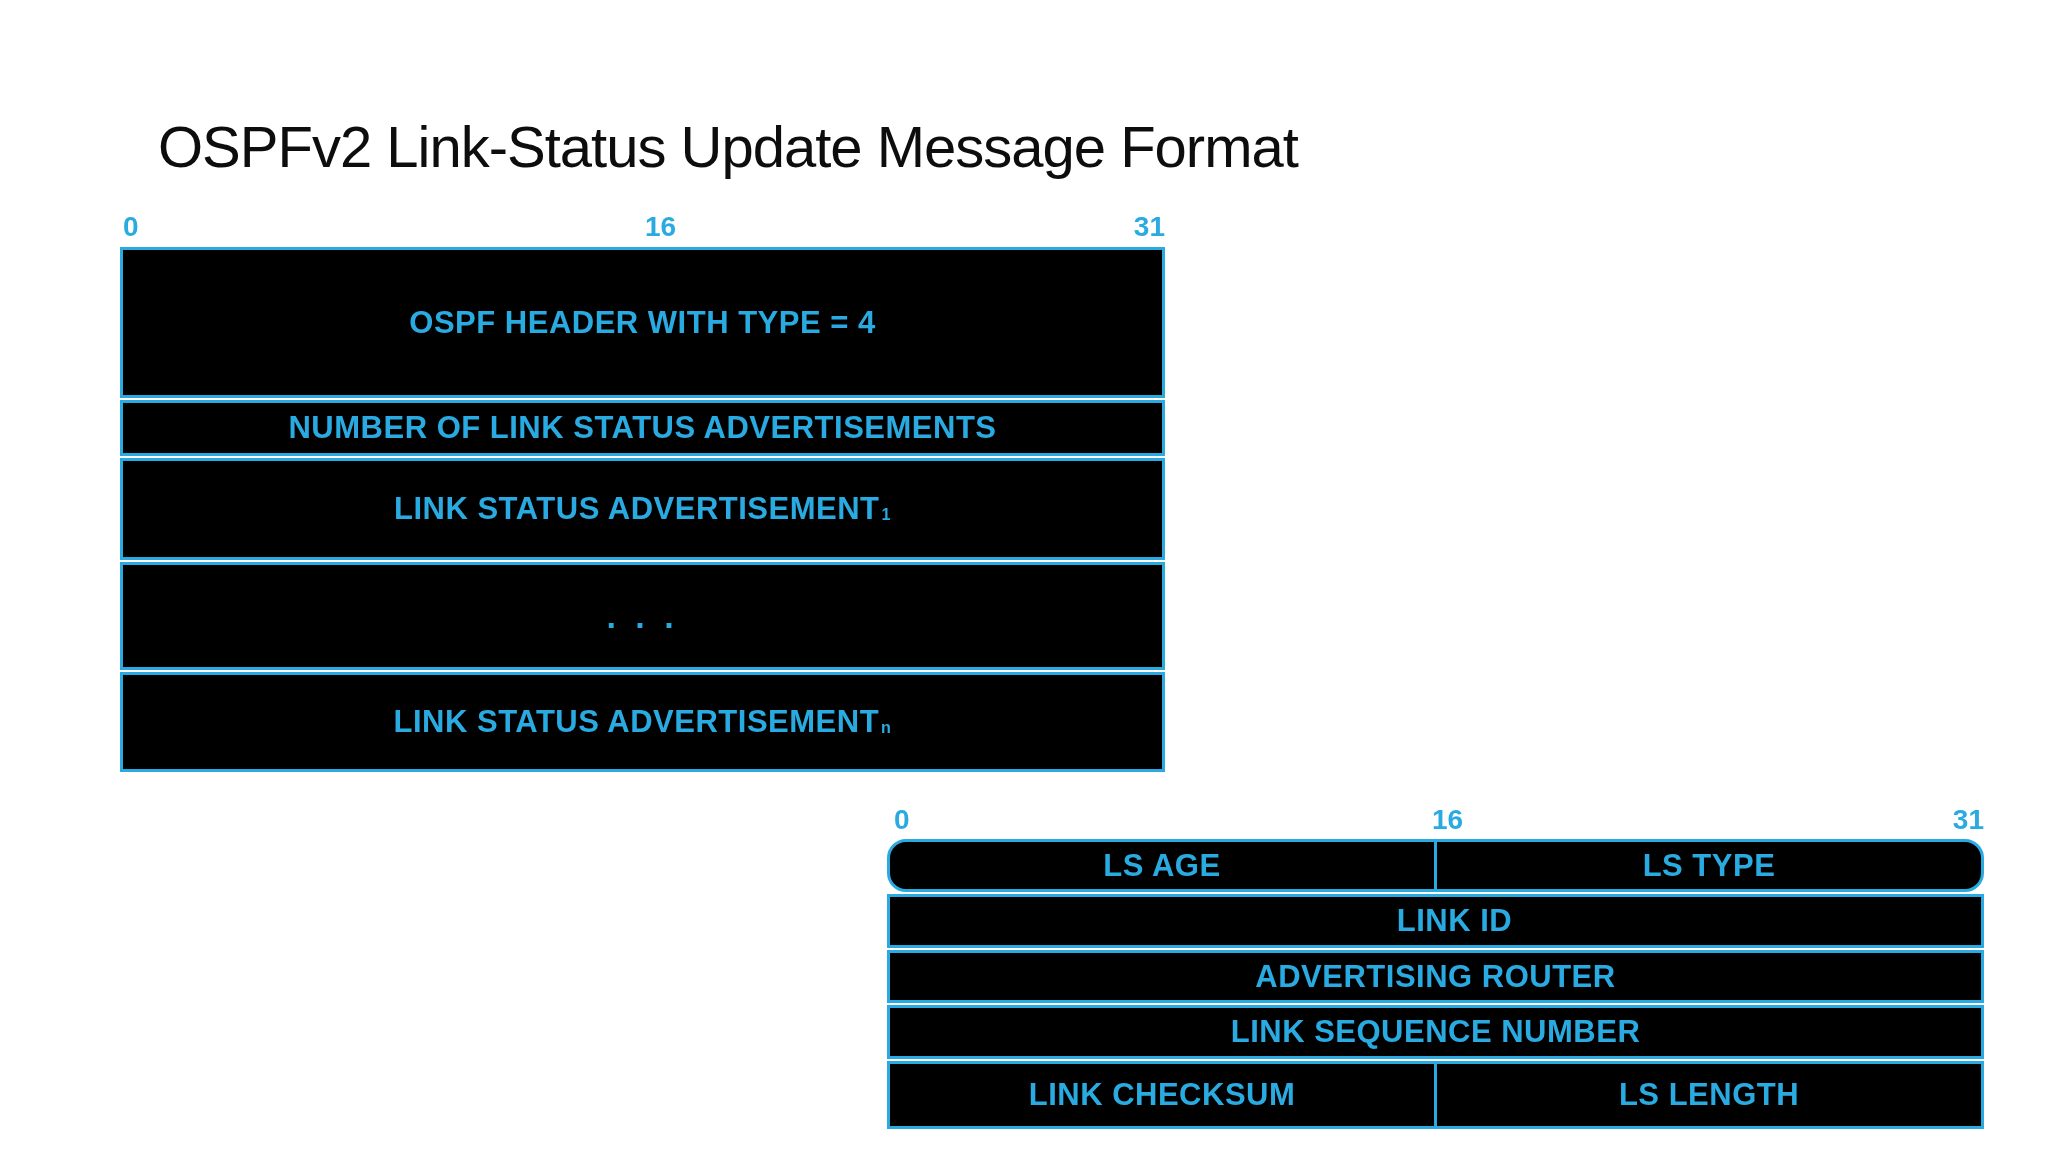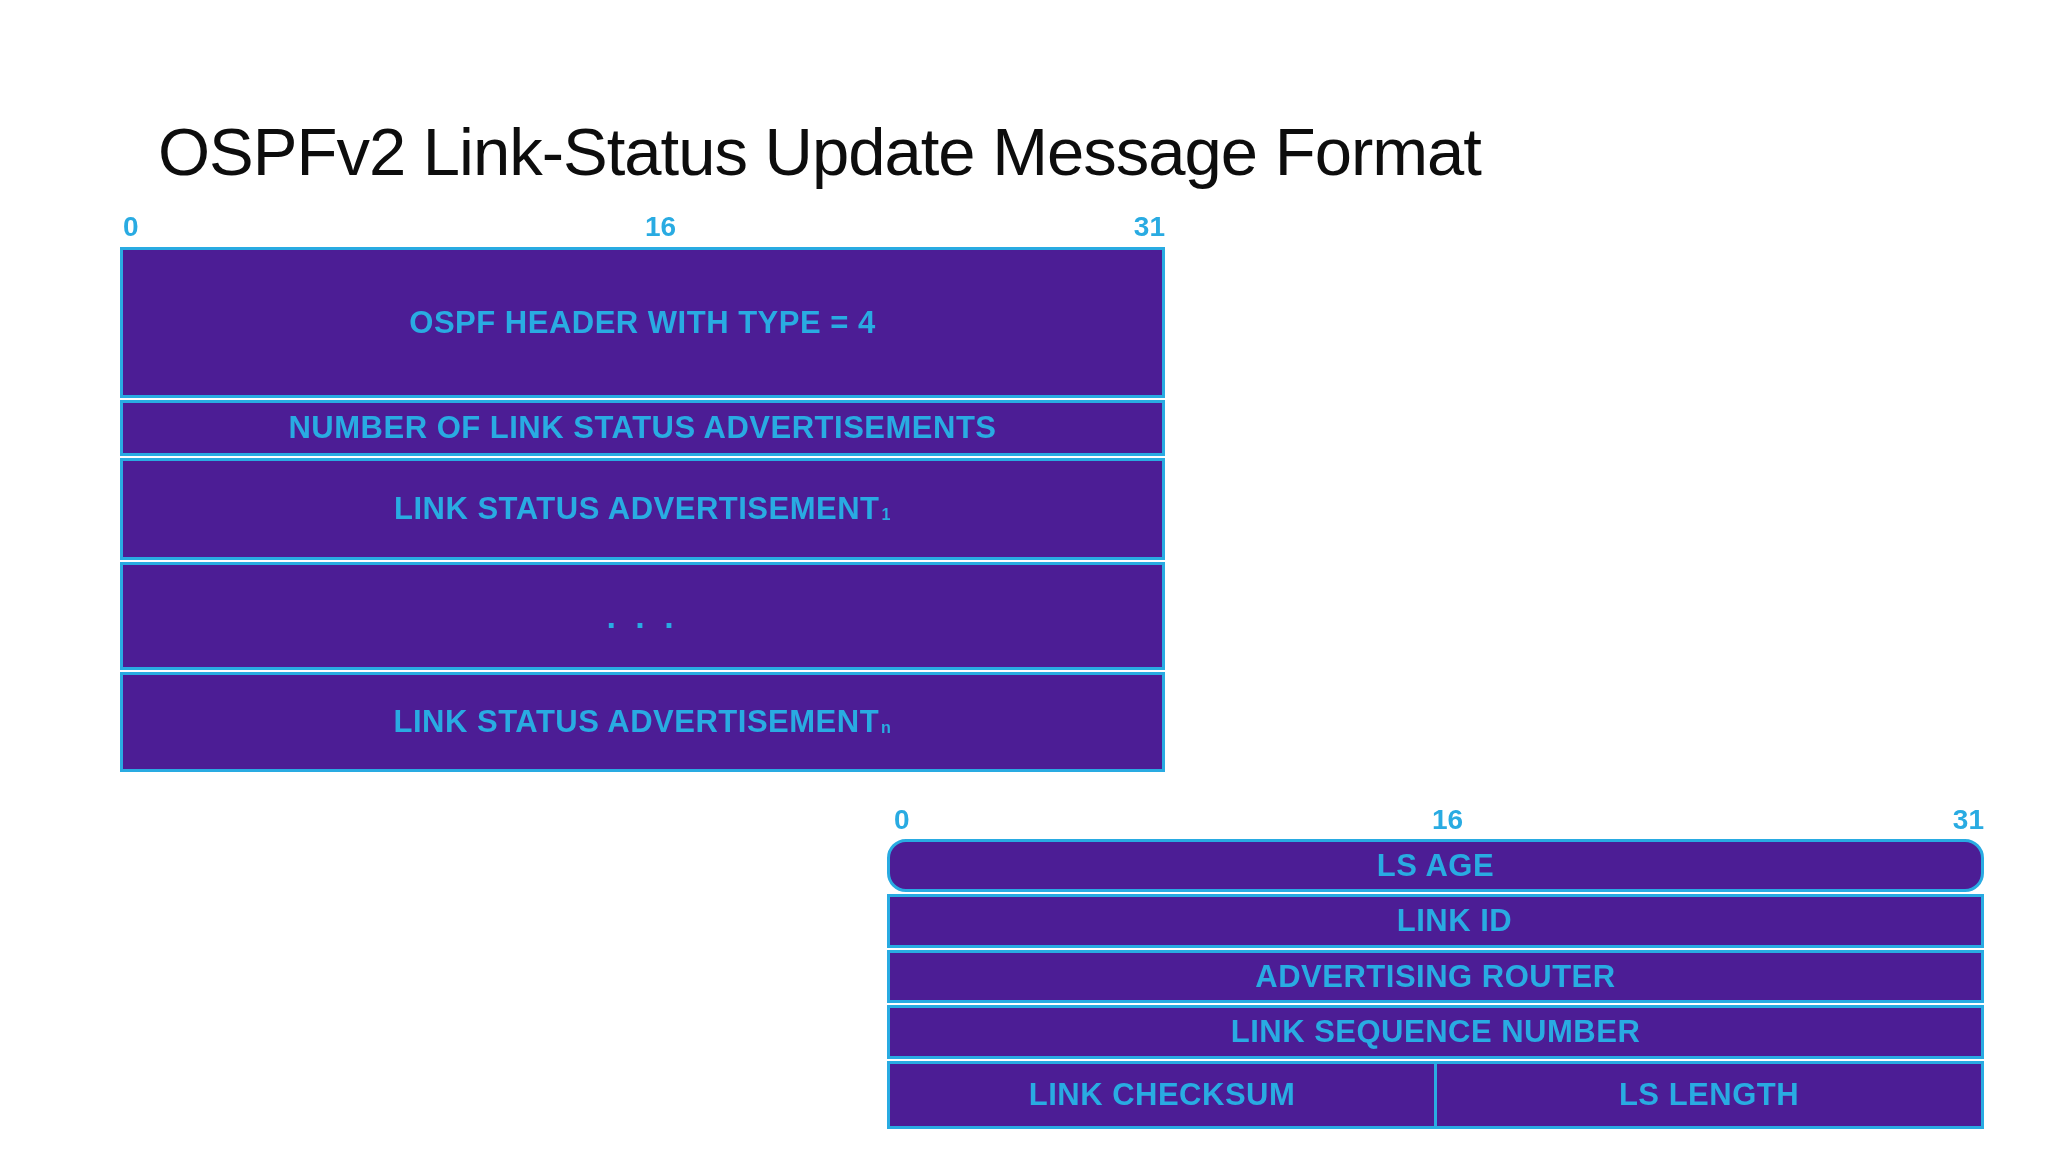--- a/index.html
+++ b/index.html
@@ -16,21 +16,21 @@
     font-family: "Liberation Sans", sans-serif;
   }
 
   
   .slide-title {
     position: absolute;
     left: 158px;
     top: 118px;
     width: 1760px;
     font-family: "Liberation Sans", sans-serif;
-    font-size: 67px;
+    font-size: 58px;
     font-weight: 300;
     letter-spacing: -1px;
     color: #0d0d0d;
     white-space: nowrap;
     line-height: 1.0;
   }
 
   
   .diagram {
     position: absolute;
@@ -52,21 +52,21 @@
     position: absolute;
     left: 0;
     right: 0;
     display: flex;
     flex-direction: column;
     gap: 2px;
   }
   .field-row {
     box-sizing: border-box;
     border: 3px solid #29ABE2;
-    background: #4c1d95;
+    background: #000000;
     display: flex;
     align-items: center;
     justify-content: center;
     font-weight: bold;
     font-size: 31px;
     color: #29ABE2;
     letter-spacing: 0.5px;
     white-space: nowrap;
   }
   .field-row .cell {
@@ -164,20 +164,21 @@
 
     <div class="bit-ruler">
       <span class="bit-left">0</span>
       <span class="bit-mid">16</span>
       <span class="bit-right">31</span>
     </div>
 
     <div class="rows">
       <div id="lsa-row-1" class="field-row">
         <span class="cell">LS AGE</span>
+        <span class="cell">LS TYPE</span>
       </div>
       <div id="lsa-row-2" class="field-row">
         <span>LINK ID</span>
       </div>
       <div id="lsa-row-3" class="field-row">
         <span>ADVERTISING ROUTER</span>
       </div>
       <div id="lsa-row-4" class="field-row">
         <span>LINK SEQUENCE NUMBER</span>
       </div>

